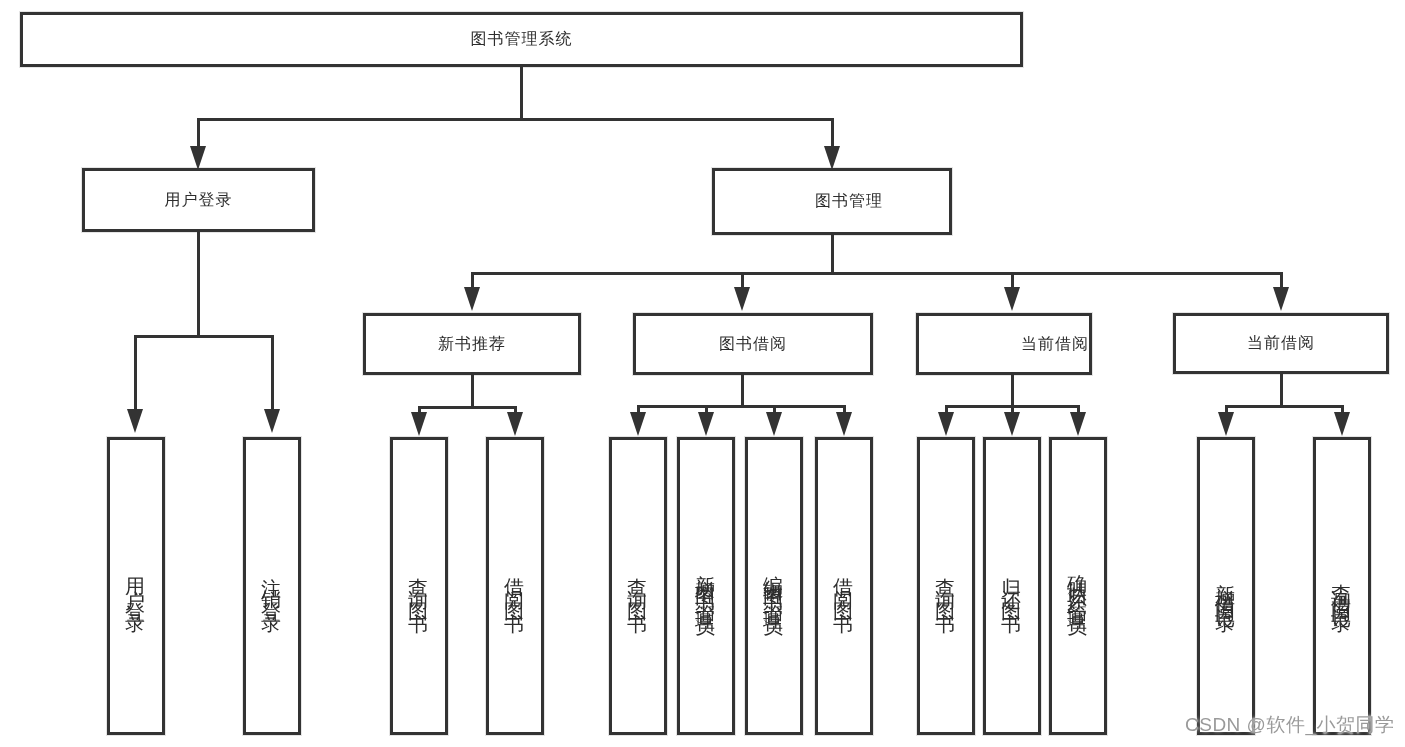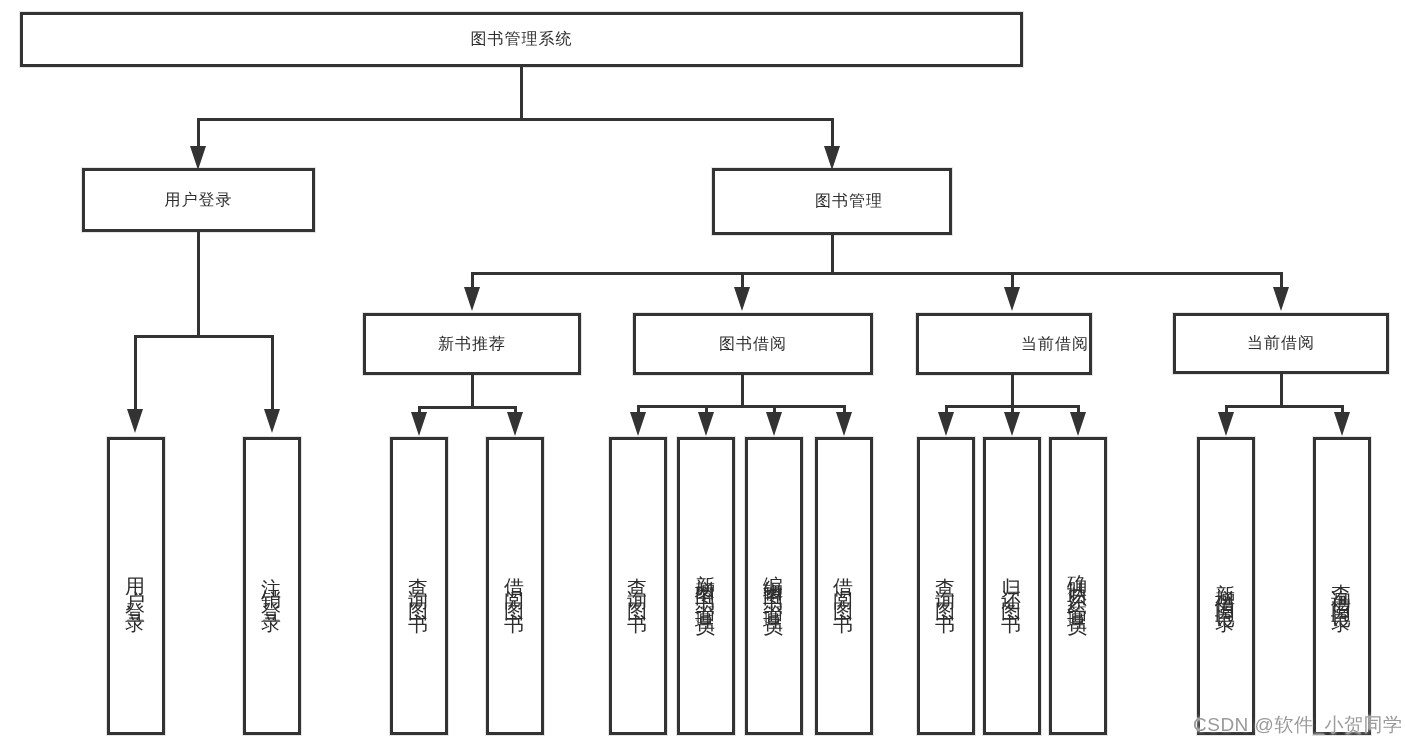--- a/index.html
+++ b/index.html
@@ -21,21 +21,20 @@
   .ln{position:absolute;background:#333333;}
   .arw{
     position:absolute;width:0;height:0;
     border-left:8px solid transparent;border-right:8px solid transparent;
     border-top:24px solid #333333;
   }
   .watermark{
     position:absolute;left:1185px;top:712px;font-size:19px;color:#9a9a9a;
     letter-spacing:0.5px;white-space:nowrap;z-index:5;
     text-shadow:0 0 2px #ffffff,0 0 4px #ffffff;
-    margin-left:8px;
   }
 </style>
 </head>
 <body>
 
 <div class="canvas">
 
   <div class="box h" style="left:20px;top:12px;width:1003px;height:55px;">
     <span>图书管理系统</span>
   </div>

